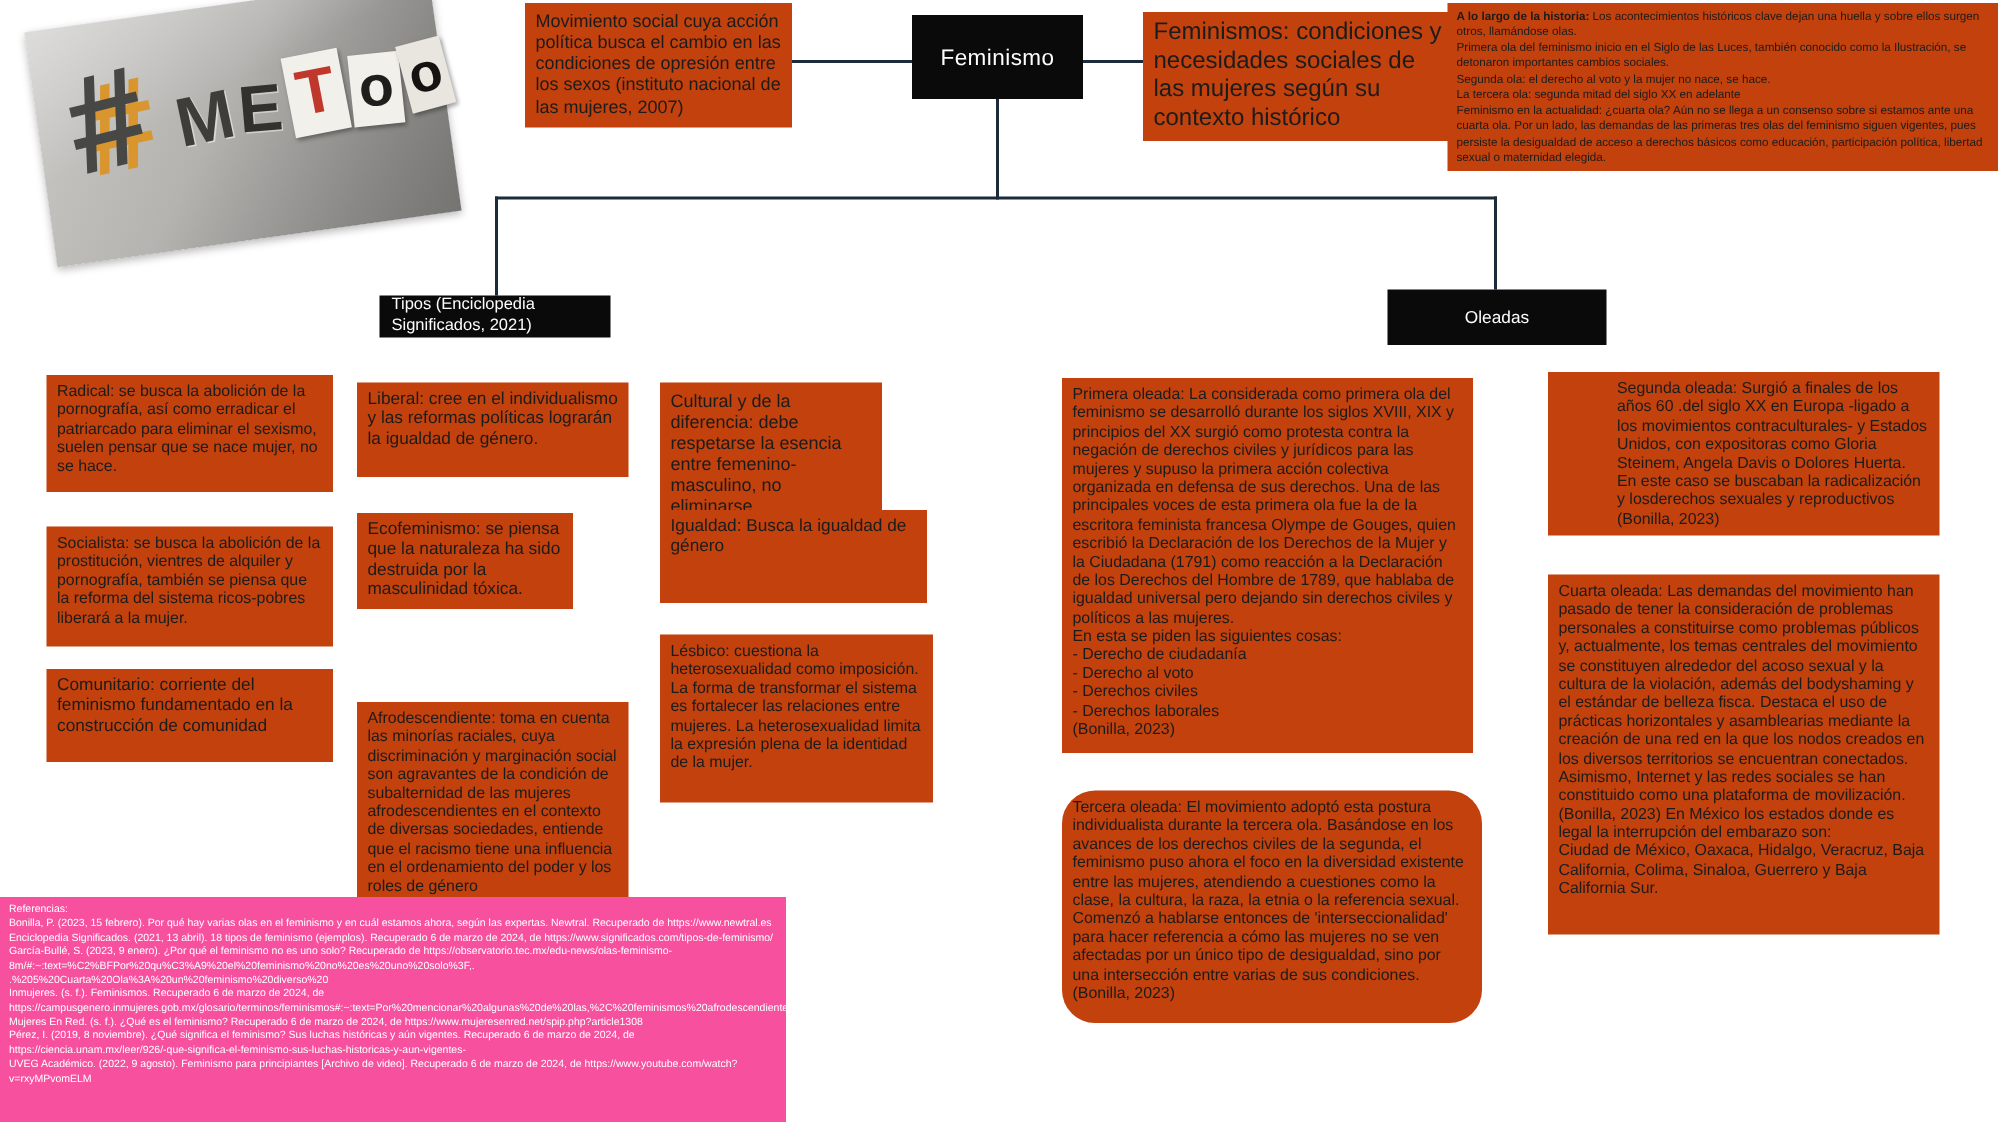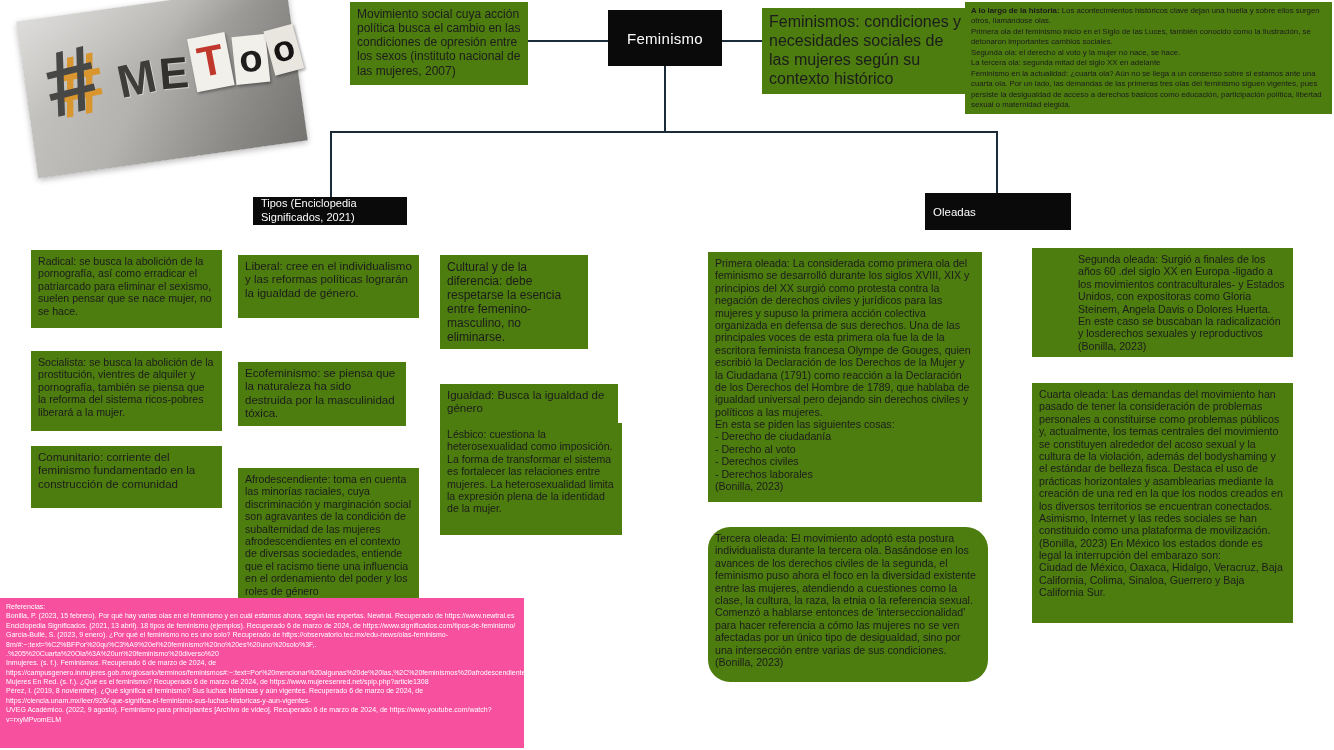--- a/index.html
+++ b/index.html
@@ -16,43 +16,43 @@
   
   .line { position:absolute; background:#1c2b3a; }
 
   
   .node-black {
     position:absolute; background:#0a0a0a; color:#fdfdfd;
     display:flex; align-items:center; padding:4px 8px;
   }
   .root-node { left:608px; top:10px; width:114px; height:56px; justify-content:center; font-size:15px; letter-spacing:.3px; }
   .tipos-node { left:253px; top:197px; width:154px; height:28px; font-size:11px; line-height:1.25; }
-  .oleadas-node { left:925px; top:193px; width:146px; height:37px; font-size:11.5px; }
+  .oleadas-node { left:925px; top:193px; width:146px; height:37px; justify-content:center; font-size:11.5px; }
 
   
   .pink {
-    position:absolute; background:#4d7c0f; color:#1c1c1c;
+    position:absolute; background:#c2410c; color:#1c1c1c;
     padding:5px 7px; font-size:10.6px; line-height:1.17;
   }
   .pre { white-space:pre-line; }
 
   .def-left  { left:350px; top:2px;  width:178px; min-height:83px; font-size:12px; line-height:1.18; }
   .def-right { left:762px; top:8px;  width:210px; min-height:64px; font-size:16px; line-height:1.18; }
 
   .history { left:965px; top:2px; width:367px; min-height:106px; font-size:7.8px; line-height:1.34; padding:4px 6px; }
   .history b { font-weight:bold; }
 
   .t-radical   { left:31px;  top:250px; width:191px; min-height:78px; }
   .t-socialista{ left:31px;  top:351px; width:191px; min-height:80px; }
   .t-comunitario{ left:31px; top:446px; width:191px; min-height:62px; font-size:11.5px; }
   .t-liberal   { left:238px; top:255px; width:181px; min-height:63px; font-size:11.5px; }
-  .t-eco       { left:238px; top:342px; width:168px; min-height:63px; font-size:11.5px;margin-top:20px; }
+  .t-eco       { left:238px; top:342px; width:144px; min-height:63px; font-size:11.5px; }
   .t-afro      { left:238px; top:428px; width:181px; min-height:170px;margin-top:40px; }
   .t-cultural  { left:440px; top:255px; width:148px; min-height:64px; font-size:12px; }
-  .t-igualdad  { left:440px; top:340px; width:178px; min-height:62px; font-size:11.5px;margin-top:44px; }
+  .t-igualdad  { left:440px; top:340px; width:178px; min-height:62px; font-size:11.5px; }
   .t-lesbico   { left:440px; top:423px; width:182px; min-height:112px; }
 
   .o-primera { left:708px;  top:252px; width:274px; min-height:250px; }
   .o-tercera { left:708px;  top:527px; width:280px; min-height:155px;border-radius:22px; }
   .o-segunda { left:1032px; top:248px; width:261px; min-height:105px;padding-left:46px; }
   .o-cuarta  { left:1032px; top:383px; width:261px; min-height:240px; }
 
   
   .refs {
     position:absolute; left:0px; top:598px; width:524px; min-height:150px;

